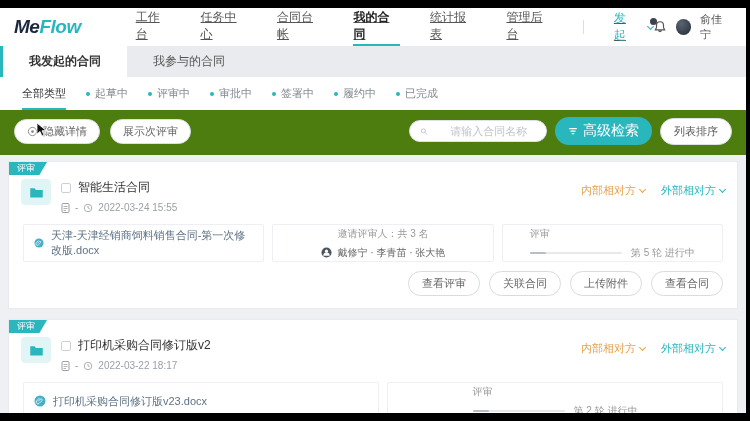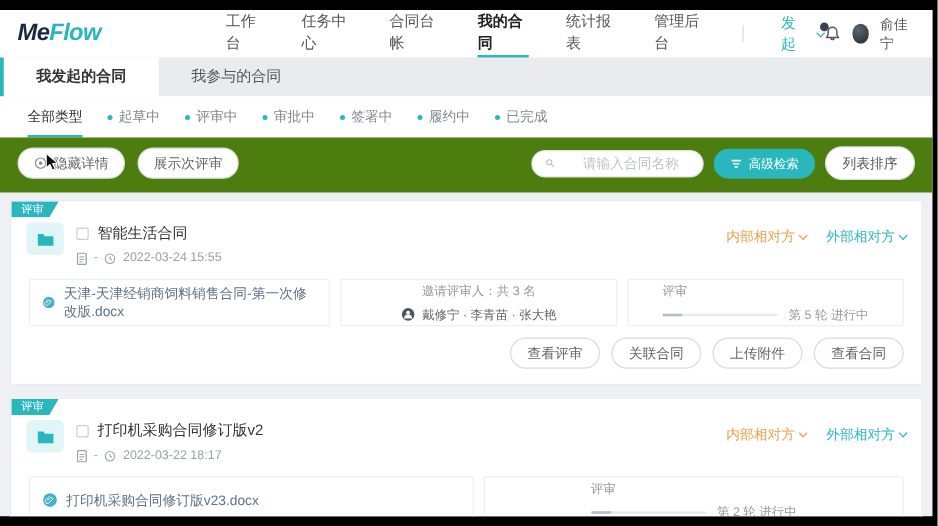--- a/index.html
+++ b/index.html
@@ -12,21 +12,21 @@
   }
   .screen{
     position:absolute; top:8px; left:0; right:4px; bottom:8px;
     background:#eef0f3; overflow:hidden;
   }
   
   .header{ height:38px; background:#fff; display:flex; align-items:center; padding:0 14px; }
   .logo{ font-size:19px; font-weight:bold; font-style:italic; letter-spacing:-0.5px; cursor:pointer; }
   .logo .me{ color:#1c2740; }
   .logo .flow{ color:#2ab6bd;margin-top:24px; }
-  .nav{ display:flex; gap:30px; margin-left:100px; font-size:12px; color:#555; height:100%; align-items:center; }
+  .nav{ display:flex; gap:30px; margin-left:55px; font-size:12px; color:#555; height:100%; align-items:center;text-decoration:underline; }
   .nav-item{ cursor:pointer; height:100%; display:flex; align-items:center; border-bottom:2px solid transparent; }
   .nav-item.active{ color:#222; font-weight:bold; border-bottom:2px solid #2ab6bd; }
   .nav-divider{ width:1px; height:14px; background:#ddd; }
   .initiate{ color:#2ab6bd; display:flex; align-items:center; gap:7px; cursor:pointer; }
   .header-right{ margin-left:auto; display:flex; align-items:center; gap:9px; }
   .bell-wrap{ position:relative; cursor:pointer; }
   .bell-badge{ position:absolute; top:-2px; left:-3px; width:7px; height:7px; border-radius:50%; background:#3a4350; }
   .avatar{ width:16px; height:16px; border-radius:50%; background:radial-gradient(circle at 35% 30%, #5a6572, #232a33); cursor:pointer; }
   .username{ font-size:11px; color:#555; }
   
@@ -38,21 +38,21 @@
   .filter{ display:flex; align-items:center; gap:5px; padding-bottom:7px; cursor:pointer; color:#808890; border-bottom:2px solid transparent; }
   .filter.active{ color:#333; border-bottom:2px solid #2ab6bd; }
   .dot{ width:4px; height:4px; border-radius:50%; background:#2ab6bd; }
   
   .toolbar{ background:#4d7c0f; display:flex; align-items:center; padding:7px 14px 10px; gap:10px; position:relative; }
   .pill{ border:1px solid #dcdfe3; border-radius:14px; padding:4px 12px; font-size:11px; color:#666; display:flex; align-items:center; gap:5px; background:#fff; cursor:pointer; }
   .search-group{ margin-left:auto; display:flex; gap:8px; align-items:center; }
   .search-box{ display:flex; align-items:center; gap:22px; border:1px solid #dfe2e6; border-radius:14px; padding:4px 10px; width:138px; background:#fff; }
   .search-box input{ border:none; outline:none; font-size:11px; width:100%; color:#333; background:transparent; }
   .search-box input::placeholder{ color:#c0c4cc; }
-  .btn-primary{ background:#2ab6bd; color:#fff; border:none; border-radius:14px; padding:5px 13px; font-size:10px; display:flex; gap:5px; align-items:center; cursor:pointer; }
+  .btn-primary{ background:#2ab6bd; color:#fff; border:none; border-radius:14px; padding:5px 13px; font-size:14px; display:flex; gap:5px; align-items:center; cursor:pointer; }
   .btn-plain{ border:1px solid #dcdfe3; border-radius:14px; padding:5px 13px; font-size:11px; color:#555; background:#fff; cursor:pointer; }
   .cursor-arrow{ position:absolute; left:36px; top:12px; z-index:5; pointer-events:none; }
   
   .content{ padding:6px 8px 0; }
   .card{ position:relative; background:#fff; border:1px solid #e8ebee; margin-bottom:10px; padding:17px 12px 6px; }
   .ribbon{ position:absolute; top:0; left:0; background:#2ab6bd; color:#fff; font-size:9px; line-height:13px; padding:0 12px 0 8px;
            clip-path:polygon(0 0,100% 0,80% 100%,0 100%); }
   .title-row{ display:flex; align-items:flex-start; }
   .folder-badge{ width:30px; height:26px; background:#e2f5f6; border-radius:4px; display:flex; align-items:center; justify-content:center; margin-right:10px; flex:none; }
   .title-line{ display:flex; align-items:center; gap:7px; font-size:12px; color:#333; }

